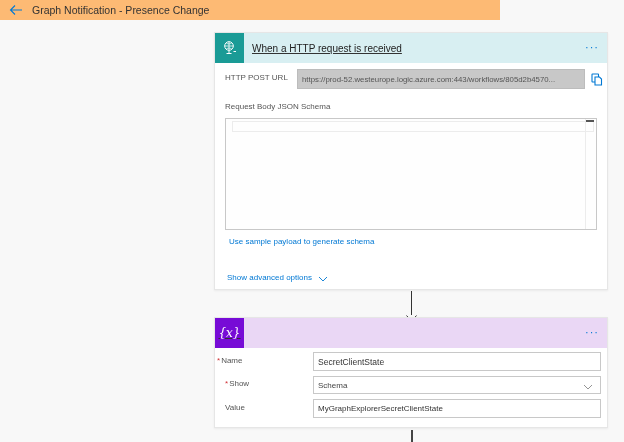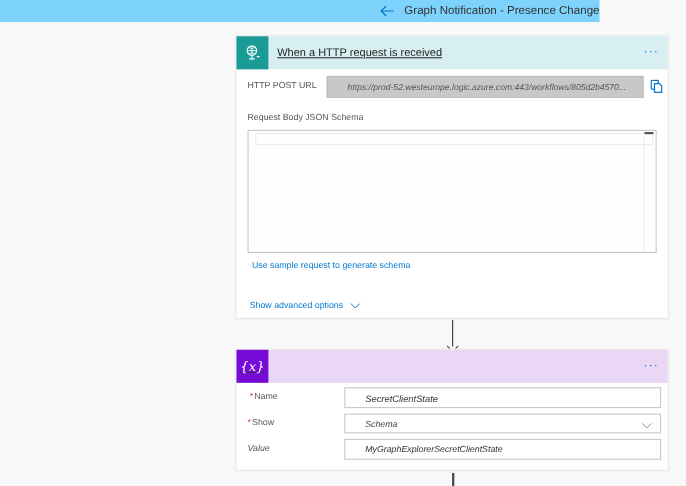--- a/index.html
+++ b/index.html
@@ -3,23 +3,23 @@
   <meta charset="utf-8">
   <style>
     * { box-sizing: border-box; margin: 0; padding: 0; }
     html, body {
       width: 624px; height: 442px; overflow: hidden;
       background: #f8f8f8;
       font-family: "Liberation Sans", "DejaVu Sans", sans-serif;
       color: #333;
     }
     .topbar {
-      position: absolute; left: 0; top: 0; width: 545px; height: 20px;
-      background: #7dd3fc;
-      display: flex; align-items: center; justify-content: flex-end;
+      position: absolute; left: 0; top: 0; width: 500px; height: 20px;
+      background: #fdba74;
+      display: flex; align-items: center;
     }
     .back-arrow {
       width: 14px; height: 14px; margin-left: 9px; margin-right: 9px;
       display: inline-block; cursor: pointer;
     }
     .page-title { font-size: 10.5px; color: #333; }
     .canvas {
       position: absolute; left: 0; top: 20px; width: 624px; height: 422px;
       background: #f8f8f8;
     }
@@ -38,23 +38,22 @@
     .card-title { font-size: 10px; color: #222; margin-left: 8px; }
     .card-more {
       position: absolute; right: 8px; top: 8px;
       color: #0078d4; font-size: 11px; letter-spacing: 1px; cursor: pointer;
     }
     .row { display: flex; align-items: center; position: relative; }
     .label { font-size: 8px; color: #555; }
     .req { color: #d13438; margin-right: 1px; }
     .field {
       border: 1px solid #c8c8c8; background: #fff; height: 18px;
-      font-size: 8.5px; color: #333; display: flex; align-items: center; padding-left: 18px;
+      font-size: 8.5px; color: #333; display: flex; align-items: center; padding-left: 4px;
       position: absolute;
-      font-style: italic;
     }
     .url-field {
       background: #c8c8c8; border: 1px solid #bcbcbc; color: #555; font-size: 7.8px;
       white-space: nowrap; overflow: hidden;
     }
     .link { font-size: 8px; color: #0078d4; cursor: pointer; }
     .connector { position: absolute; left: 411px; width: 1px; background: #333; }
     .editor {
       position: absolute; left: 10px; top: 85px; width: 372px; height: 112px;
       border: 1px solid #c8c8c8; background: #fefefe;
@@ -111,21 +110,21 @@
     </div>
 
     <span class="label" style="position:absolute; left:10px; top:69px;">Request Body JSON Schema</span>
     <div class="editor">
       <div class="editor-line"></div>
       <div class="editor-scroll">
         <div class="editor-scroll-thumb"></div>
       </div>
     </div>
 
-    <span class="link" style="position:absolute; left:14px; top:204px;">Use sample request to generate schema</span>
+    <span class="link" style="position:absolute; left:14px; top:204px;">Use sample payload to generate schema</span>
     <div style="position:absolute; left:12px; top:235px; display:flex; align-items:center;text-align:center;">
       <span class="link">Show advanced options</span>
       <span style="margin-left:6px;">
         <svg width="10" height="6" viewBox="0 0 10 6">
             <path d="M1 1l4 4 4-4" stroke="#0078d4" stroke-width="0.9" fill="none"></path>
           </svg>
       </span>
     </div>
   </div>
 
@@ -135,31 +134,31 @@
         <path d="M0.5 0.5L5.5 6L10.5 0.5" stroke="#333" stroke-width="1" fill="none"></path>
       </svg>
   </span>
 
   <div class="card" style="top:297px; height:111px;">
     <div class="card-header" style="background:#ead7f5;">
       <div class="card-icon" style="background:#770bd6; color:#fff; font-family:'DejaVu Serif', serif; font-size:12px; font-style:italic;">{x}</div>
       <span class="card-more">···</span>
     </div>
 
-    <span class="label" style="position:absolute; left:12px; top:38px;"><span class="req">*</span><span>Name</span></span>
+    <span class="label" style="position:absolute; left:2px; top:38px;"><span class="req">*</span><span>Name</span></span>
     <div class="field" style="left:98px; top:34px; width:288px; height:19px;">SecretClientState</div>
 
     <span class="label" style="position:absolute; left:10px; top:61px;"><span class="req">*</span><span>Show</span></span>
     <div class="field" style="left:98px; top:58px; width:288px; height:18px; font-size:8px; color:#444;">
       <span>Schema</span>
       <span style="position:absolute; right:7px; top:6px;">
         <svg width="10" height="6" viewBox="0 0 10 6">
             <path d="M1 1l4 4 4-4" stroke="#888" stroke-width="0.9" fill="none"></path>
           </svg>
       </span>
     </div>
 
-    <span class="label" style="position:absolute; left:10px; top:85px;font-style:italic;">Value</span>
+    <span class="label" style="position:absolute; left:10px; top:85px;">Value</span>
     <div class="field" style="left:98px; top:81px; width:288px; height:19px; font-size:8px;">MyGraphExplorerSecretClientState</div>
   </div>
 
   <div class="connector" style="top:410px; height:12px; width:2px; background:#444;"></div>
 </div>
 
 </body></html>

